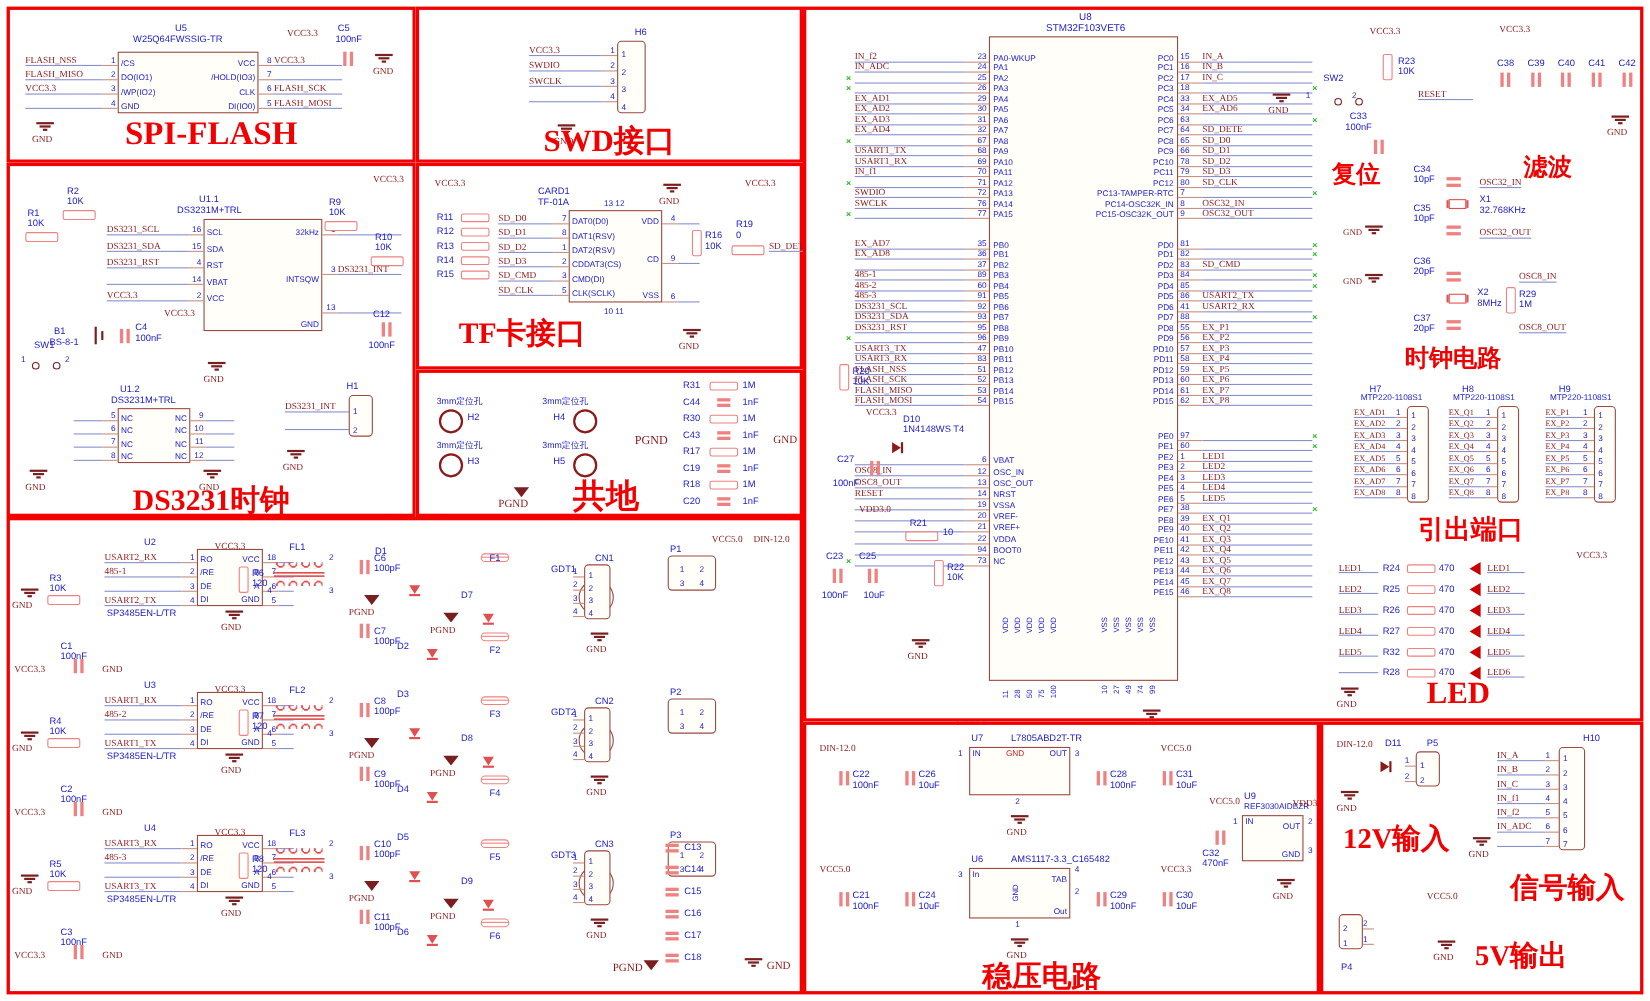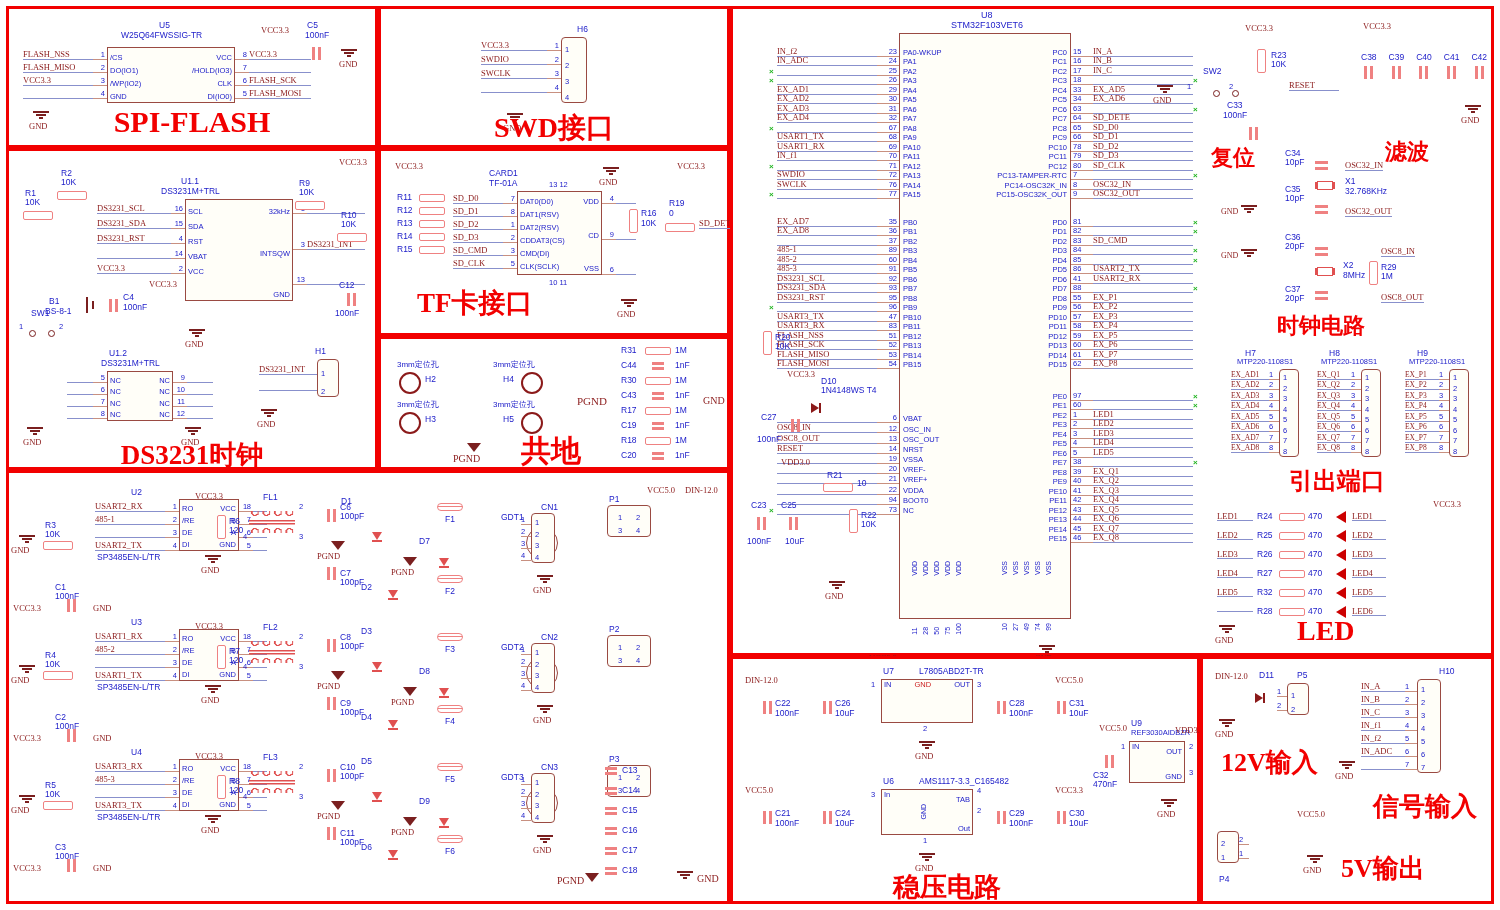--- a/index.html
+++ b/index.html
@@ -632,21 +632,21 @@
       <span class="abs ref" style="left:331px;top:87px">100pF</span>
       <span class="abs ref" style="left:332px;top:6px">D1</span>
       <span class="abs dio s v" style="left:362px;top:20px"></span>
       <span class="abs dio s v" style="left:362px;top:78px"></span>
       <span class="abs ref" style="left:352px;top:92px">D2</span>
       <span class="abs dio s v" style="left:396px;top:46px"></span>
       <span class="abs ref" style="left:410px;top:46px">D7</span>
       <span class="abs pgnds" style="left:394px;top:66px"></span>
       <span class="abs pwr" style="left:382px;top:76px">PGND</span>
       <span class="abs fuse" style="left:428px;top:12px"></span>
-      <span class="abs ref" style="left:436px;top:24px">F1</span>
+      <span class="abs ref" style="left:436px;top:12px">F1</span>
       <span class="abs fuse" style="left:428px;top:84px"></span>
       <span class="abs ref" style="left:436px;top:96px">F2</span>
       <span class="abs ref" style="left:492px;top:22px">GDT1</span>
       <span class="abs gdt" style="left:468px;top:36px"></span>
       <span class="abs ref" style="left:532px;top:12px">CN1</span>
       <div class="abs icasm" style="left:512px;top:22px;--rh:12px">
         <div class="outcol">
           <div class="prow">
               <span class="num" style="width:10px">1</span>
             </div>

